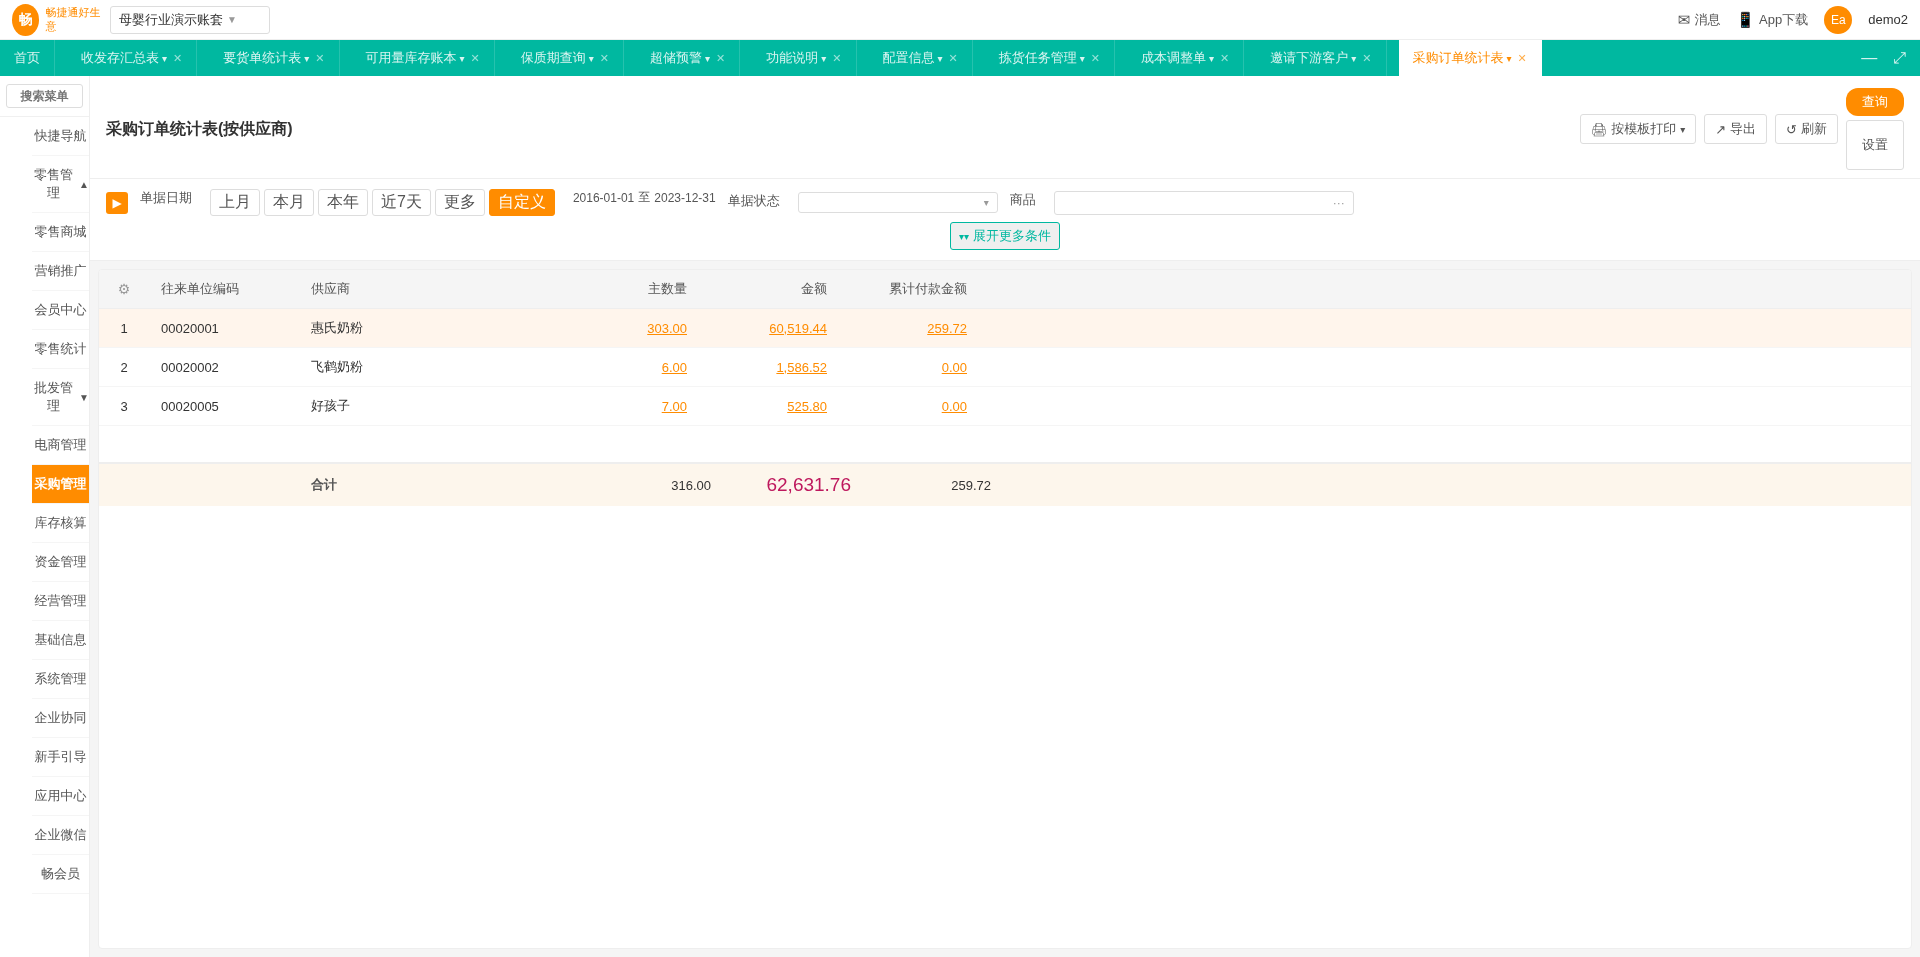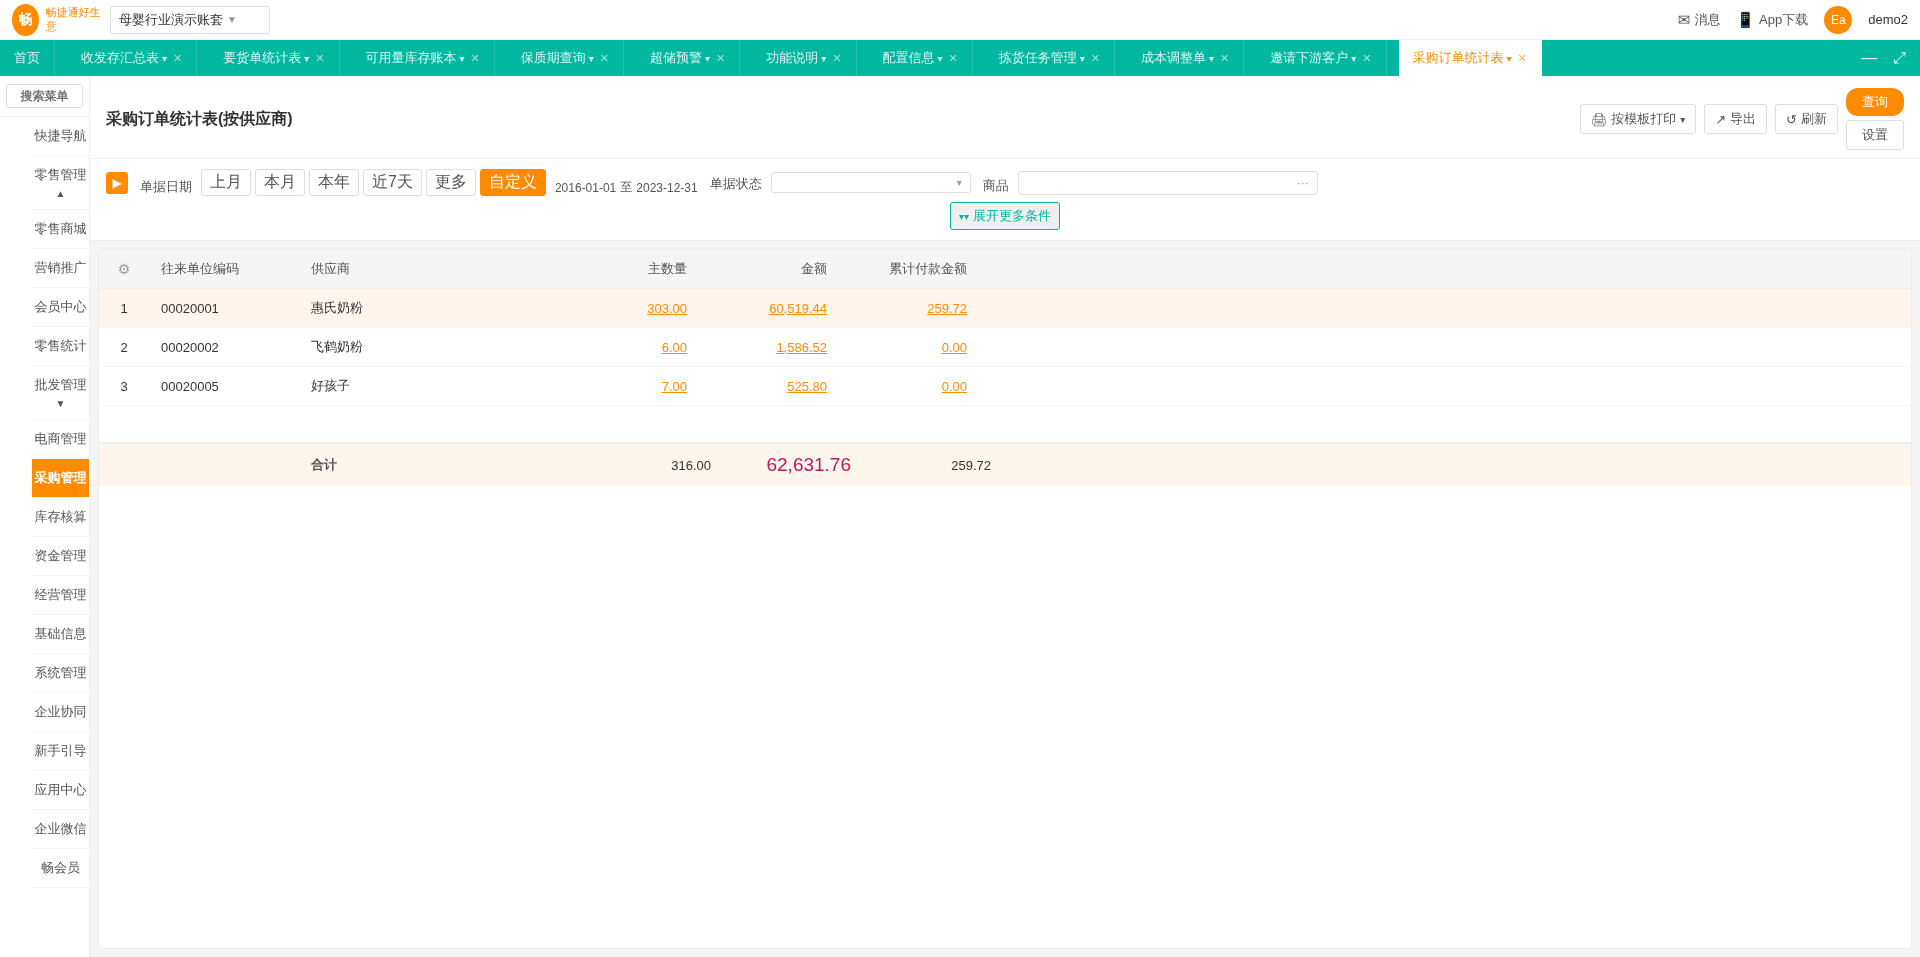--- a/index.html
+++ b/index.html
@@ -104,30 +104,30 @@
     .btn-refresh {
       display: flex; align-items: center; gap: 4px;
       border: 1px solid #ddd; border-radius: 3px; padding: 5px 10px;
       background: #fff; color: #555; cursor: pointer; font-size: 13px;
     }
     .btn-query {
       background: #ff8c00; color: #fff; border: none; border-radius: 12px;
       padding: 5px 16px; cursor: pointer; font-size: 13px;
     }
     .btn-settings {
-      border: 1px solid #ddd; border-radius: 3px; padding: 5px 10px;
+      border: 1px solid #ddd; border-radius: 3px; padding: 15px 10px;
       background: #fff; color: #555; cursor: pointer; font-size: 13px;
     }
 
     
     .filter-area {
       background: #fff; padding: 10px 16px; border-bottom: 1px solid #eee;
     }
     .filter-row { display: flex; align-items: center; gap: 12px; flex-wrap: wrap; }
-    .filter-group { display: flex; align-items: flex-end; gap: 9px; }
+    .filter-group { display: flex; align-items: flex-start; gap: 18px; }
     .filter-label { color: #555; font-size: 13px; white-space: nowrap; }
     .filter-date-btns { display: flex; gap: 4px; }
     .date-btn {
       padding: 2px 8px; border: 1px solid #ddd; border-radius: 3px;
       background: #fff; color: #555; font-size: 16px; cursor: pointer;
     }
     .date-btn.custom { background: #ff8c00; color: #fff; border-color: #ff8c00; border-radius: 3px; }
     .filter-date-range { display: flex; align-items: center; gap: 4px; font-size: 12px; color: #555; }
     .toggle-arrow {
       width: 22px; height: 22px; background: #ff8c00; border-radius: 3px;
@@ -201,21 +201,21 @@
 
     .sidebar-nav {
       display: flex; flex-direction: column; margin-left: 32px;
     }
     .sidebar-nav-item {
       padding: 10px 0; cursor: pointer; color: #555; font-size: 13px;
       text-align: center; border-bottom: 1px solid #f5f5f5;
     }
     .sidebar-nav-item.active { color: #ff8c00; font-weight: bold; }
     .sidebar-nav-item.has-arrow {
-      display: flex; align-items: center; justify-content: center; gap: 4px; flex-direction: column;
+      display: flex; align-items: center; justify-content: center; gap: 4px;
     }
   </style>
 </head>
 <body>
 
 <div class="top-header">
   <div class="logo-area">
     <div class="logo-icon">
       <span>畅</span>
     </div>

